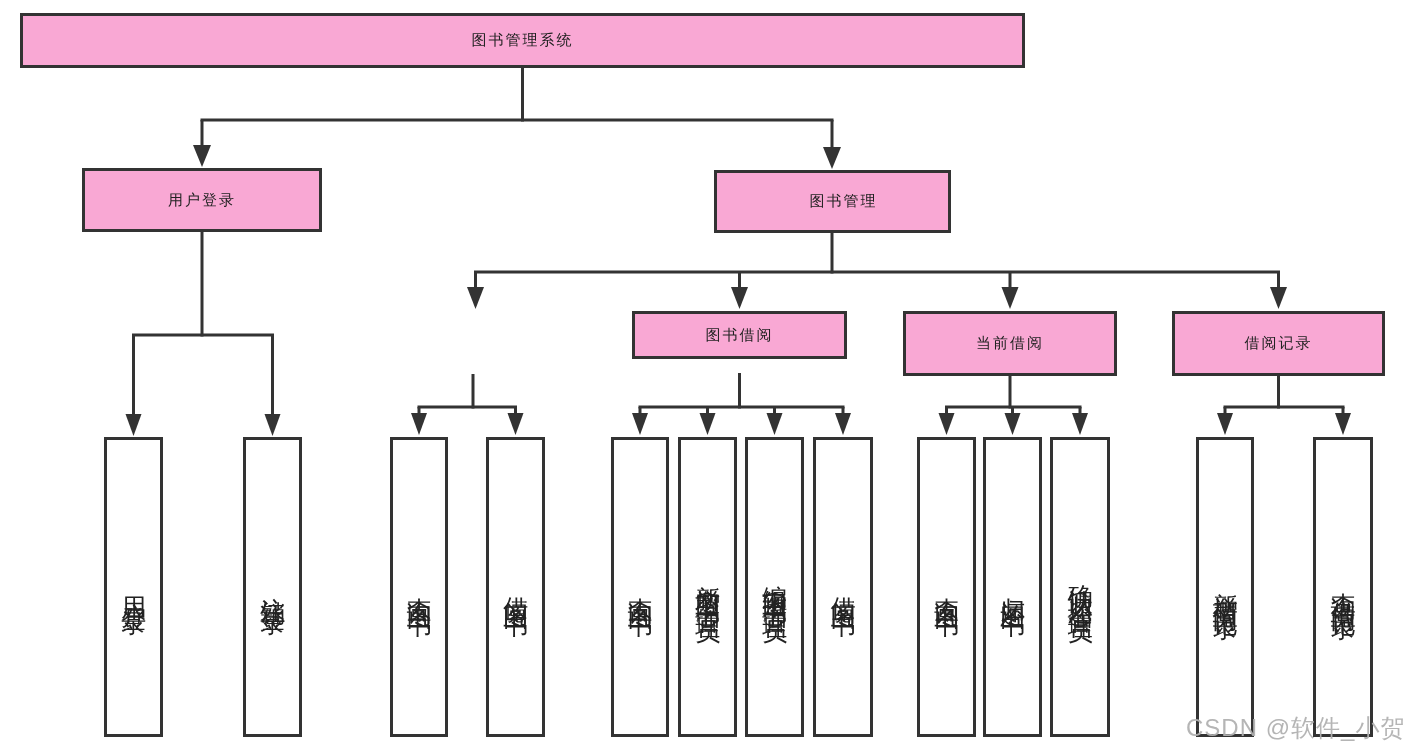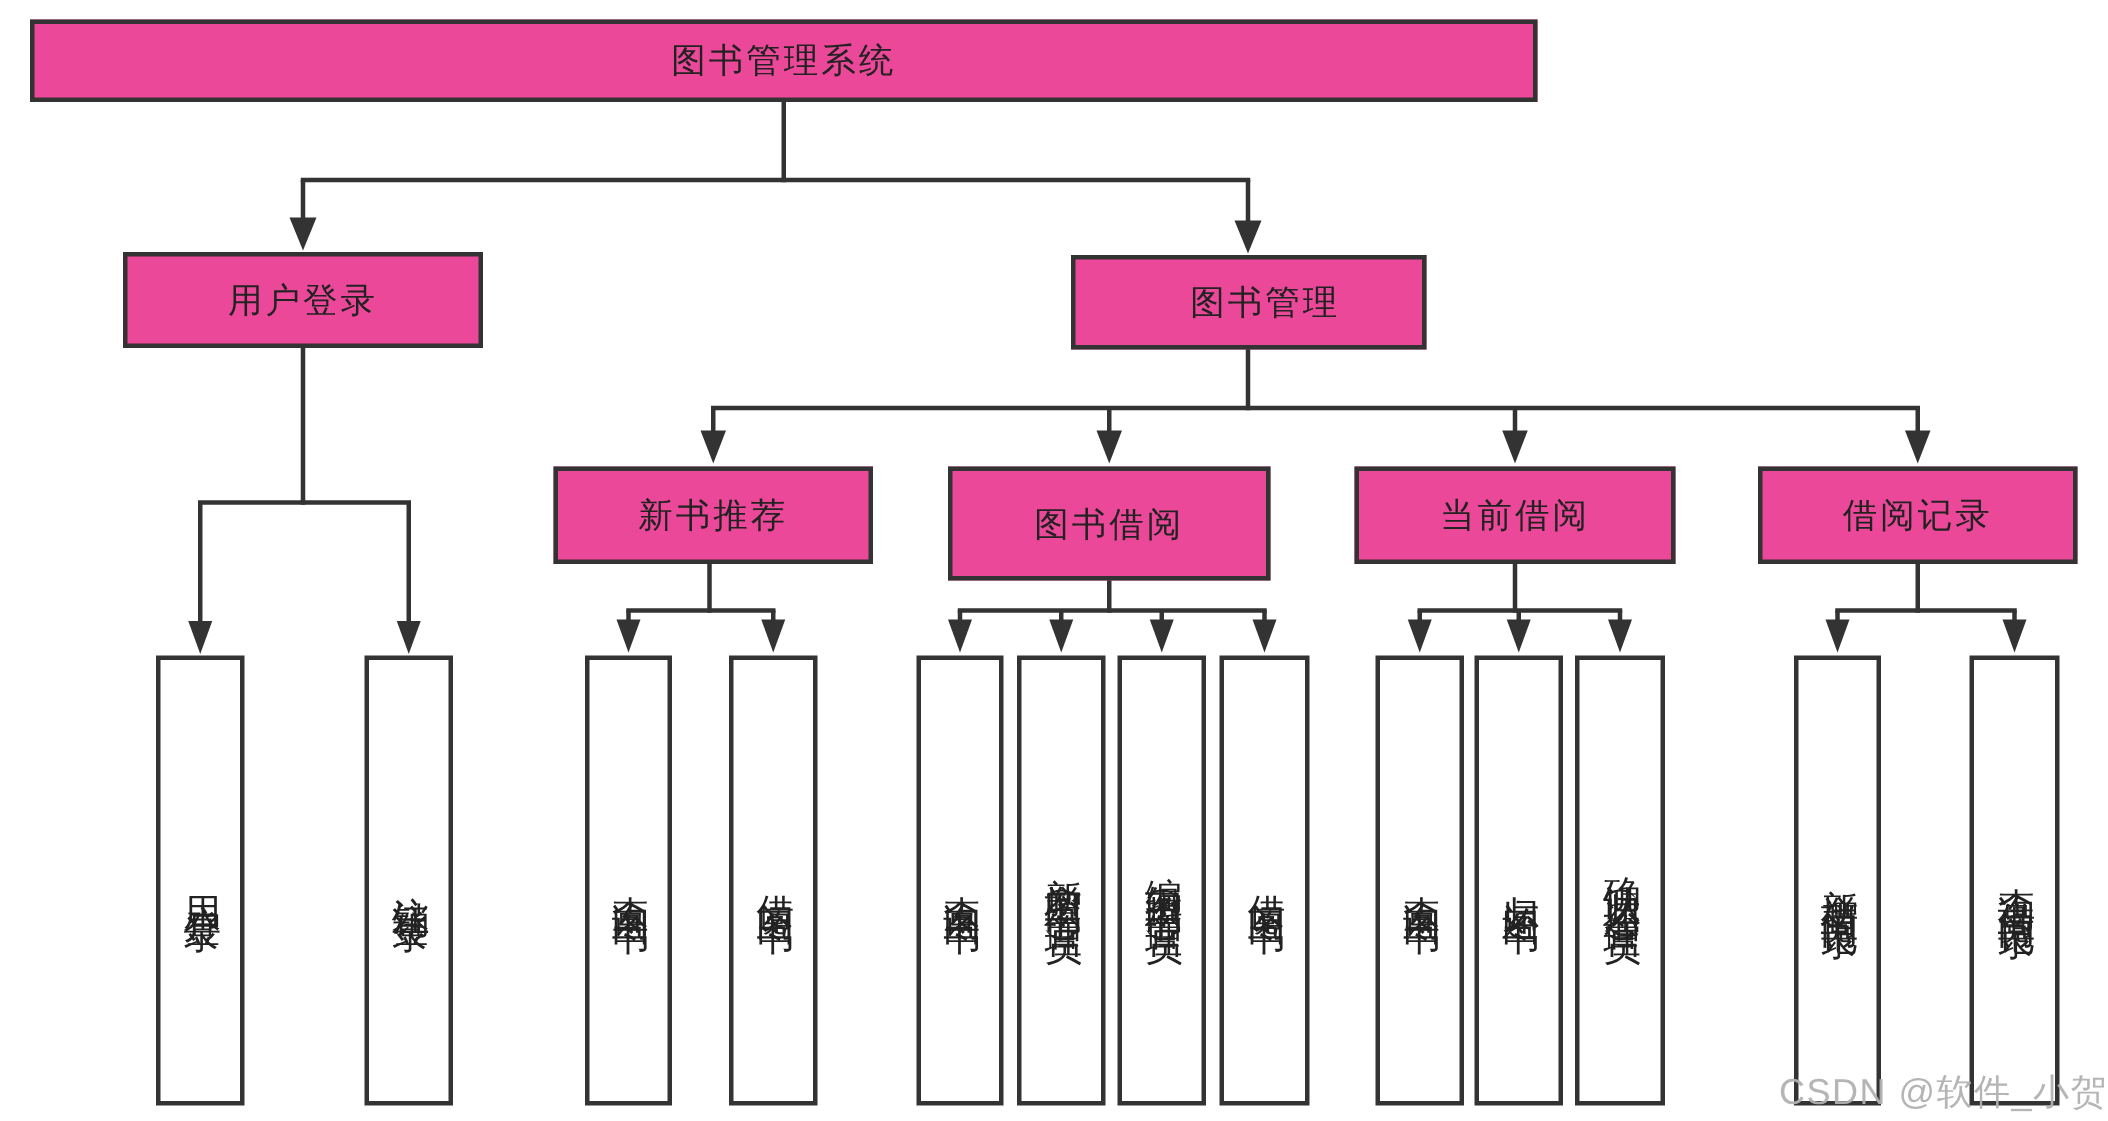--- a/index.html
+++ b/index.html
@@ -2,23 +2,23 @@
 <html><head>
 <meta charset="utf-8">
 <style>
   html,body{margin:0;padding:0;background:#ffffff;}
   .stage{
     position:relative;width:1405px;height:747px;background:#ffffff;
     font-family:"Liberation Sans","DejaVu Sans",sans-serif;overflow:hidden;
   }
   svg.connectors{position:absolute;left:0;top:0;width:1405px;height:747px;z-index:1;}
   .hbox{
-    position:absolute;box-sizing:border-box;border:3px solid #333333;background:#ec4899;
+    position:absolute;box-sizing:border-box;border:3px solid #333333;background:#f9a8d4;
     display:flex;align-items:center;justify-content:center;
-    font-size:23px;color:#222222;letter-spacing:2px;z-index:2;white-space:nowrap;
+    font-size:15px;color:#222222;letter-spacing:2px;z-index:2;white-space:nowrap;
   }
   .vbox{
     position:absolute;box-sizing:border-box;border:3px solid #333333;background:#ffffff;
     display:flex;align-items:center;justify-content:center;z-index:2;
     top:437px;height:300px;
   }
   .vtext{
     writing-mode:vertical-rl;text-orientation:mixed;
     font-size:25px;letter-spacing:5px;line-height:1.1;color:#222222;
   }
@@ -106,22 +106,21 @@
       <line x1="1343" y1="407" x2="1343" y2="415"></line>
       <polygon points="1335,413 1351,413 1343,435" fill="#333333" stroke="none"></polygon>
     </g>
   </svg>
 
   <div class="hbox" style="left:20px;top:13px;width:1005px;height:55px;">图书管理系统</div>
 
   <div class="hbox" style="left:82px;top:168px;width:240px;height:64px;">用户登录</div>
   <div class="hbox" style="left:714px;top:170px;width:237px;height:63px;padding-left:22px;">图书管理</div>
 
-  <div class="hbox" style="left:369px;top:311px;width:213px;height:65px;">新书推荐</div>
-  <div class="hbox" style="left:632px;top:311px;width:215px;height:76px;">图书借阅</div>
+  <div class="hbox" style="left:632px;top:311px;width:215px;height:48px;">图书借阅</div>
   <div class="hbox" style="left:1172px;top:311px;width:213px;height:65px;">借阅记录</div>
   <div class="hbox" style="left:903px;top:311px;width:214px;height:65px;">当前借阅</div>
 
   <div class="vbox" style="left:104px;width:59px;">
     <span class="vtext">用户登录</span>
   </div>
   <div class="vbox" style="left:243px;width:59px;">
     <span class="vtext">注销登录</span>
   </div>
 

